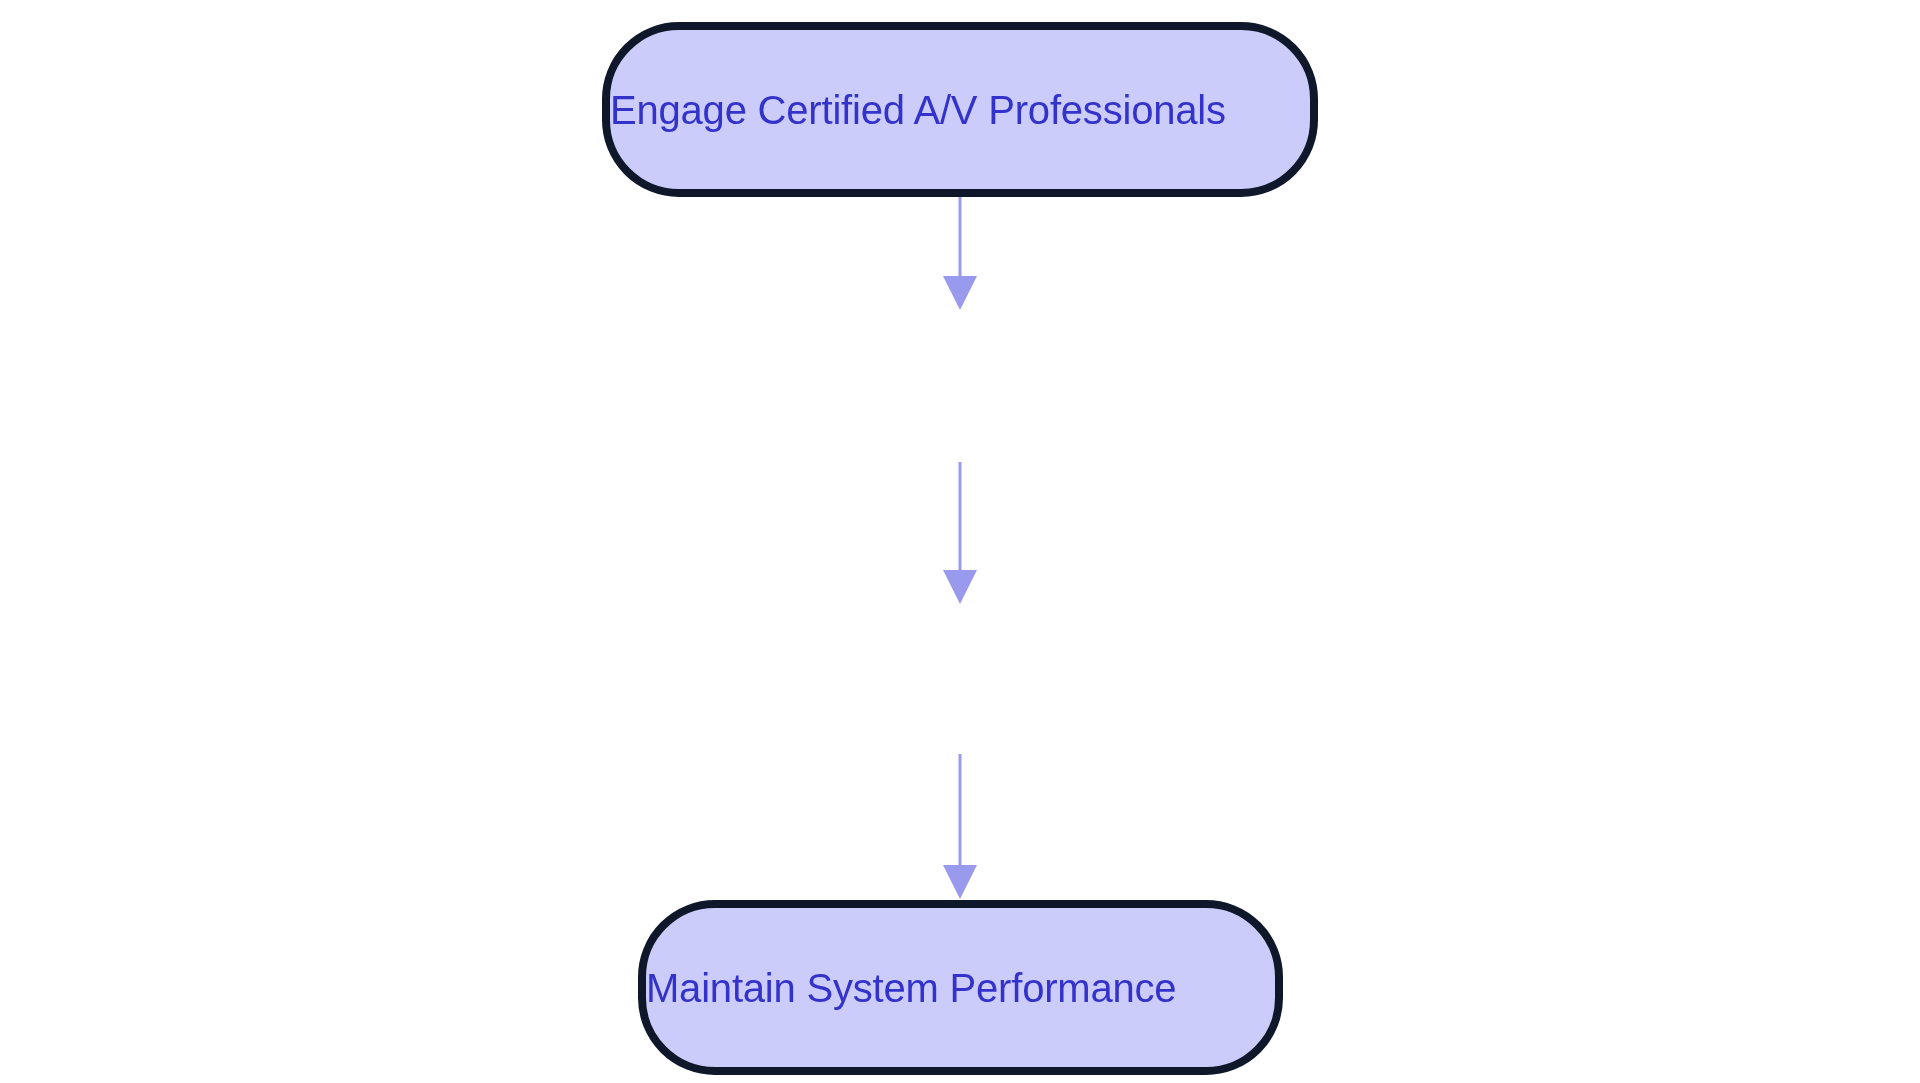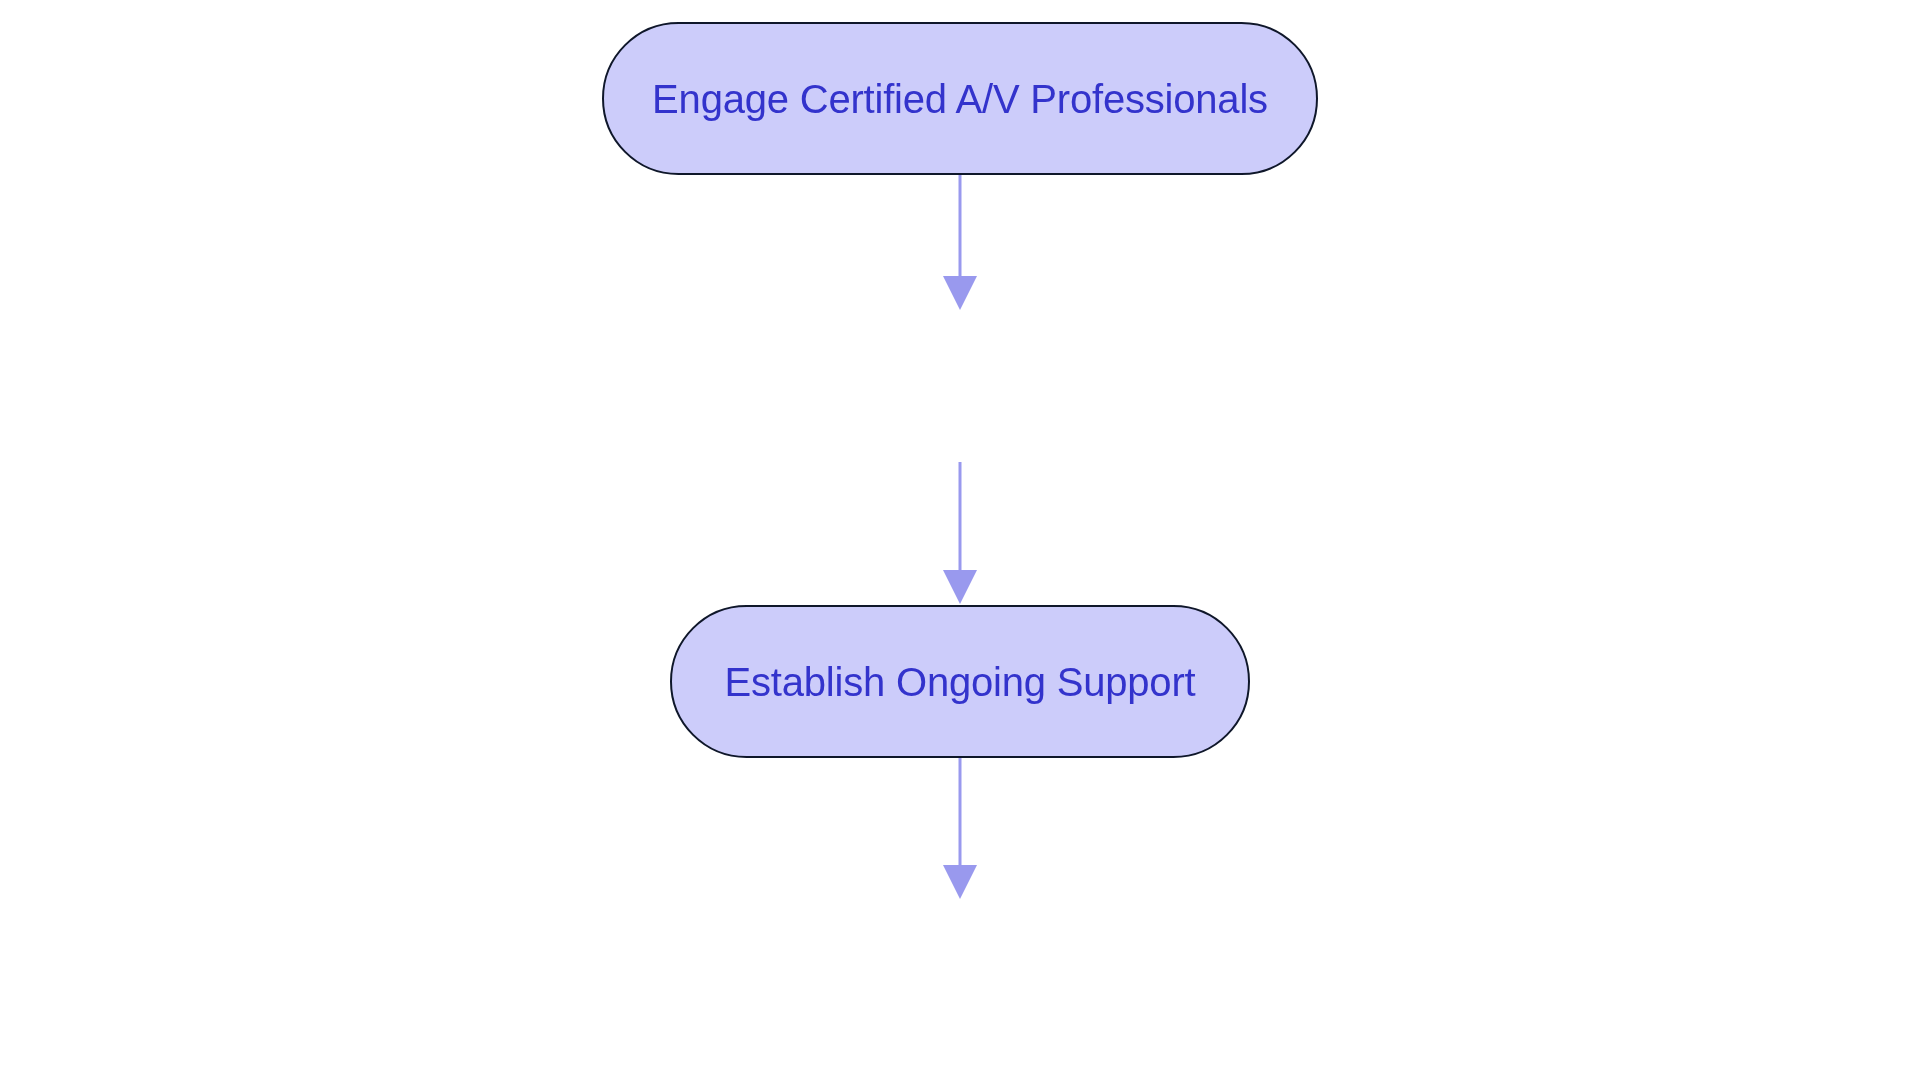--- a/index.html
+++ b/index.html
@@ -20,25 +20,25 @@
     width: 1920px;
     height: 1083px;
     background: #ffffff;
   }
 
   .flow-node {
     position: absolute;
     box-sizing: border-box;
     display: flex;
     align-items: center;
-    justify-content: center;
+    justify-content: flex-start;
     background: #ccccfa;
-    border: 2px solid #0f172a;
+    border: 8px solid #0f172a;
     border-radius: 77px;
-    height: 153px;
+    height: 175px;
     z-index: 2;
   }
 
   .flow-node-label {
     font-family: "Liberation Sans", sans-serif;
     font-size: 40px;
     font-weight: 400;
     color: #3333cc;
     letter-spacing: -0.2px;
     white-space: nowrap;
@@ -81,18 +81,18 @@
   <svg class="flow-edge" style="left:930px; top:754px; width:60px; height:152px;" viewBox="0 0 60 152" xmlns="http://www.w3.org/2000/svg">
     <line class="edge-line" x1="30" y1="0" x2="30" y2="113"></line>
     <polygon class="edge-arrowhead" points="13,111 47,111 30,145"></polygon>
   </svg>
 
   <div class="flow-node" style="left:602px; top:22px; width:716px;">
     <span class="flow-node-label">Engage Certified A/V Professionals</span>
   </div>
 
 
-  <div class="flow-node" style="left:670px; top:605px; width:580px;">
-    <span class="flow-node-label">Establish Ongoing Support</span>
+
+  <div class="flow-node" style="left:638px; top:900px; width:645px;">
+    <span class="flow-node-label">Maintain System Performance</span>
   </div>
-
 
 </div>
 
 </body></html>

